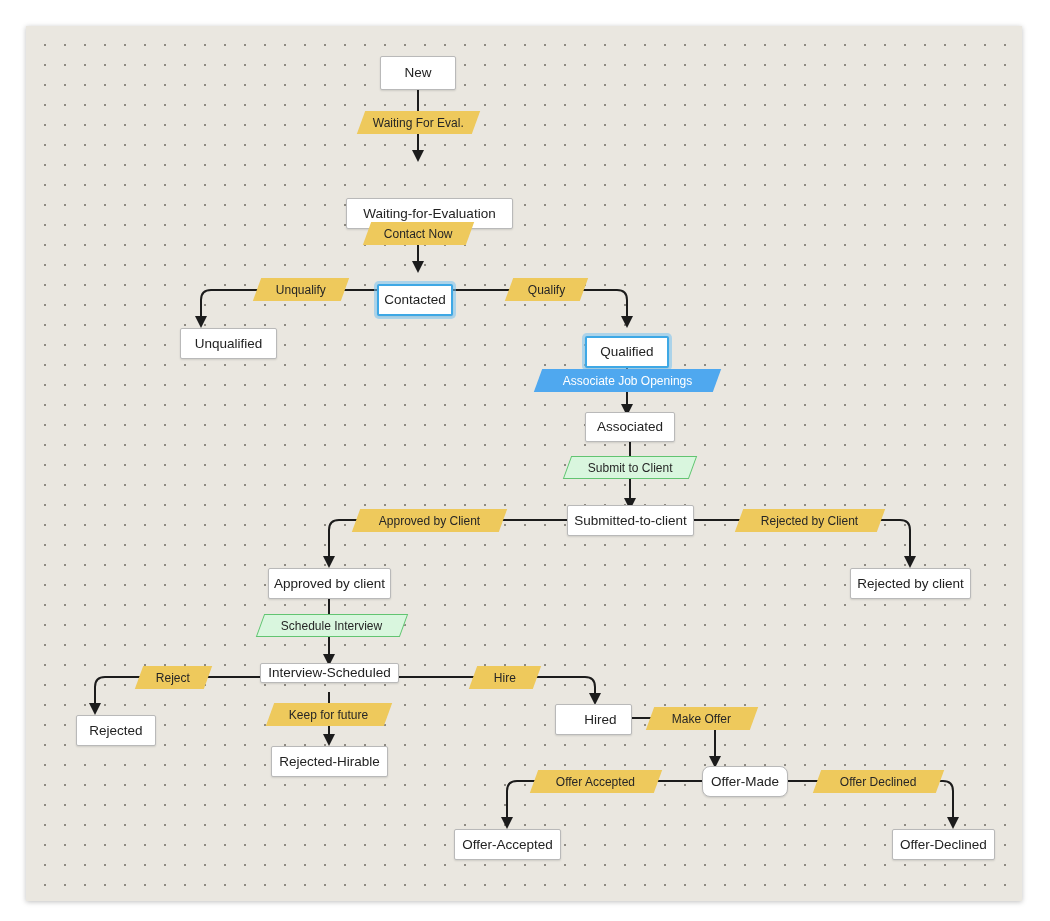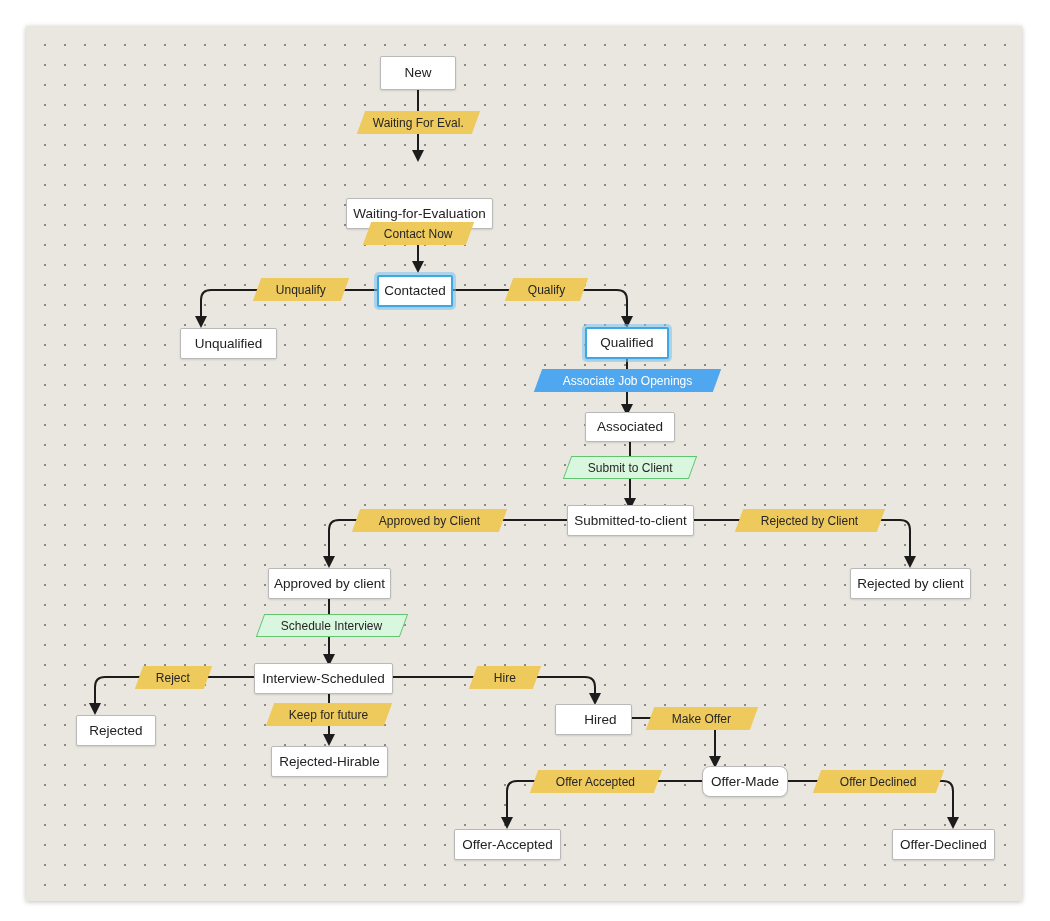--- a/index.html
+++ b/index.html
@@ -38,20 +38,21 @@
     line-height:1;
     display:flex;align-items:center;justify-content:center;
     white-space:nowrap;
     box-shadow:0 1px 2px rgba(0,0,0,0.12);
     z-index:3;
     text-align:right;
   }
   .node.sel{
     border:2px solid #3ea8e5;
     box-shadow:0 0 0 3px rgba(120,195,240,.55), 0 1px 2px rgba(0,0,0,.12);
+    margin-top:9px;
   }
 
   
   .trans{
     position:absolute;
     box-sizing:border-box;
     display:flex;align-items:center;justify-content:center;
     height:23px;
     font-size:12px;
     line-height:1;
@@ -107,21 +108,21 @@
 
       <path class="edge" d="M 676 755 L 491 755 Q 481 755 481 765 L 481 801" marker-end="url(#ah)"></path>
 
       <path class="edge" d="M 762 755 L 917 755 Q 927 755 927 765 L 927 801" marker-end="url(#ah)"></path>
     </svg>
 
     <div class="node" style="left:354px;top:30px;width:76px;height:34px;">
       <span>New</span>
     </div>
 
-    <div class="node" style="left:320px;top:172px;width:147px;height:31px;">
+    <div class="node" style="left:320px;top:172px;width:167px;height:31px;">
       <span>Waiting-for-Evaluation</span>
     </div>
 
     <div class="node sel" style="left:351px;top:249px;width:76px;height:32px;">
       <span>Contacted</span>
     </div>
 
     <div class="node" style="left:154px;top:302px;width:97px;height:31px;">
       <span>Unqualified</span>
     </div>
@@ -139,21 +140,21 @@
     </div>
 
     <div class="node" style="left:242px;top:542px;width:123px;height:31px;">
       <span>Approved by client</span>
     </div>
 
     <div class="node" style="left:824px;top:542px;width:121px;height:31px;">
       <span>Rejected by client</span>
     </div>
 
-    <div class="node" style="left:228px;top:637px;width:139px;height:31px;">
+    <div class="node" style="left:234px;top:637px;width:139px;height:20px;">
       <span>Interview-Scheduled</span>
     </div>
 
     <div class="node" style="left:29px;top:689px;width:80px;height:31px;margin-left:21px;">
       <span>Rejected</span>
     </div>
 
     <div class="node" style="left:245px;top:720px;width:117px;height:31px;">
       <span>Rejected-Hirable</span>
     </div>

